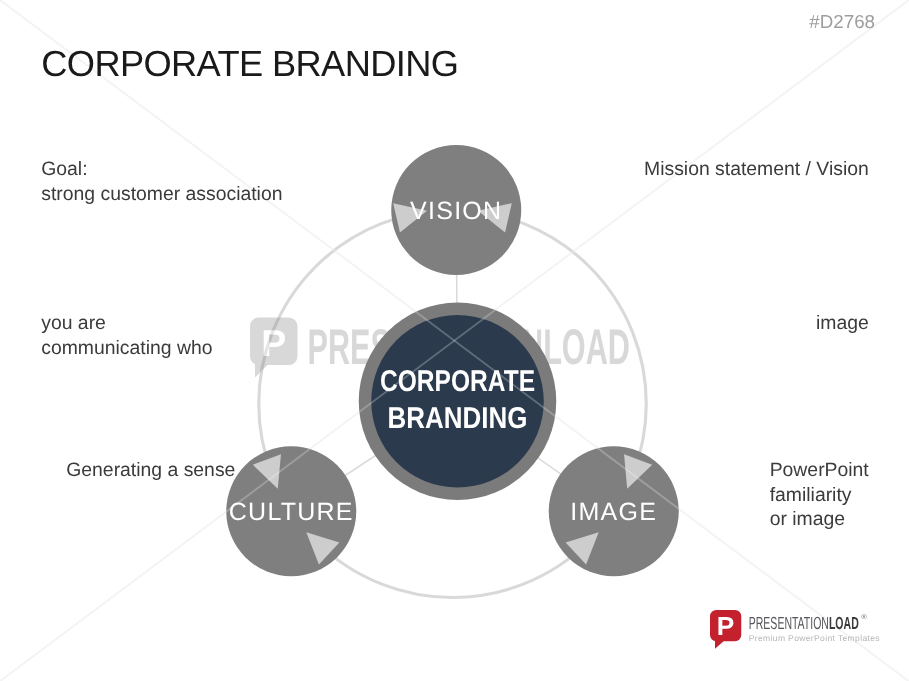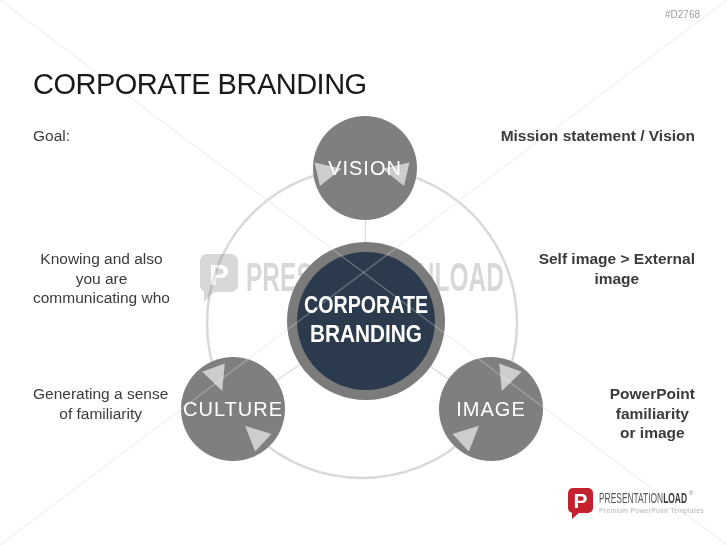--- a/index.html
+++ b/index.html
@@ -2,33 +2,33 @@
 <html><head>
 <meta charset="utf-8">
 <style>
   html,body{margin:0;padding:0;}
   body{
     width:727px;height:545px;position:relative;overflow:hidden;
     background:#ffffff;font-family:"Liberation Sans",sans-serif;
   }
   .page-title{
     position:absolute;left:33px;top:36px;font-size:29px;letter-spacing:-0.5px;
-    color:#1a1a1a;font-weight:400;white-space:nowrap;margin-top:32px;
+    color:#1a1a1a;font-weight:400;white-space:nowrap;
   }
   .slide-id{
-    position:absolute;top:9px;right:27px;font-size:10px;color:#9e9e9e;
+    position:absolute;top:9px;right:27px;font-size:15px;color:#9e9e9e;
   }
   .ann{
     position:absolute;font-size:15.5px;line-height:19.5px;color:#3b3b3b;white-space:nowrap;
   }
-  .ann.left{left:33px;text-align:center;}
-  .ann.right{right:32px;text-align:center;font-weight:bold;}
+  .ann.left{left:33px;text-align:left;}
+  .ann.right{right:32px;text-align:left;}
   #ann-l1,#ann-r1{top:126px;}
   #ann-l2,#ann-r2{top:249px;}
-  #ann-l3,#ann-r3{top:384px;}
+  #ann-l3,#ann-r3{top:367px;margin-left:20px;}
   .diagram-svg{position:absolute;left:0;top:0;}
   svg text{font-family:"Liberation Sans",sans-serif;}
   .footer-logo{position:absolute;left:568px;top:486px;}
 </style>
 </head>
 <body>
 
 <svg class="diagram-svg" width="727" height="545" viewBox="0 0 727 545">
 
   <g>
@@ -87,36 +87,34 @@
     <line x1="0" y1="0" x2="727" y2="545"></line>
     <line x1="727" y1="0" x2="0" y2="545"></line>
   </g>
 </svg>
 
 <div class="page-title">CORPORATE BRANDING</div>
 <div class="slide-id">#D2768</div>
 
 <div id="ann-l1" class="ann left">
   <div>Goal:</div>
+  <div>strong customer association</div>
 </div>
 <div id="ann-l2" class="ann left">
-  <div>Knowing and also</div>
   <div>you are</div>
   <div>communicating who</div>
 </div>
 <div id="ann-l3" class="ann left">
   <div>Generating a sense</div>
-  <div>of familiarity</div>
 </div>
 
 <div id="ann-r1" class="ann right">
   <div>Mission statement / Vision</div>
 </div>
 <div id="ann-r2" class="ann right">
-  <div>Self image &gt; External</div>
   <div>image</div>
 </div>
 <div id="ann-r3" class="ann right">
   <div>PowerPoint</div>
   <div>familiarity</div>
   <div>or image</div>
 </div>
 
 <svg class="footer-logo" width="150" height="34" viewBox="0 0 150 34">
   <g>

